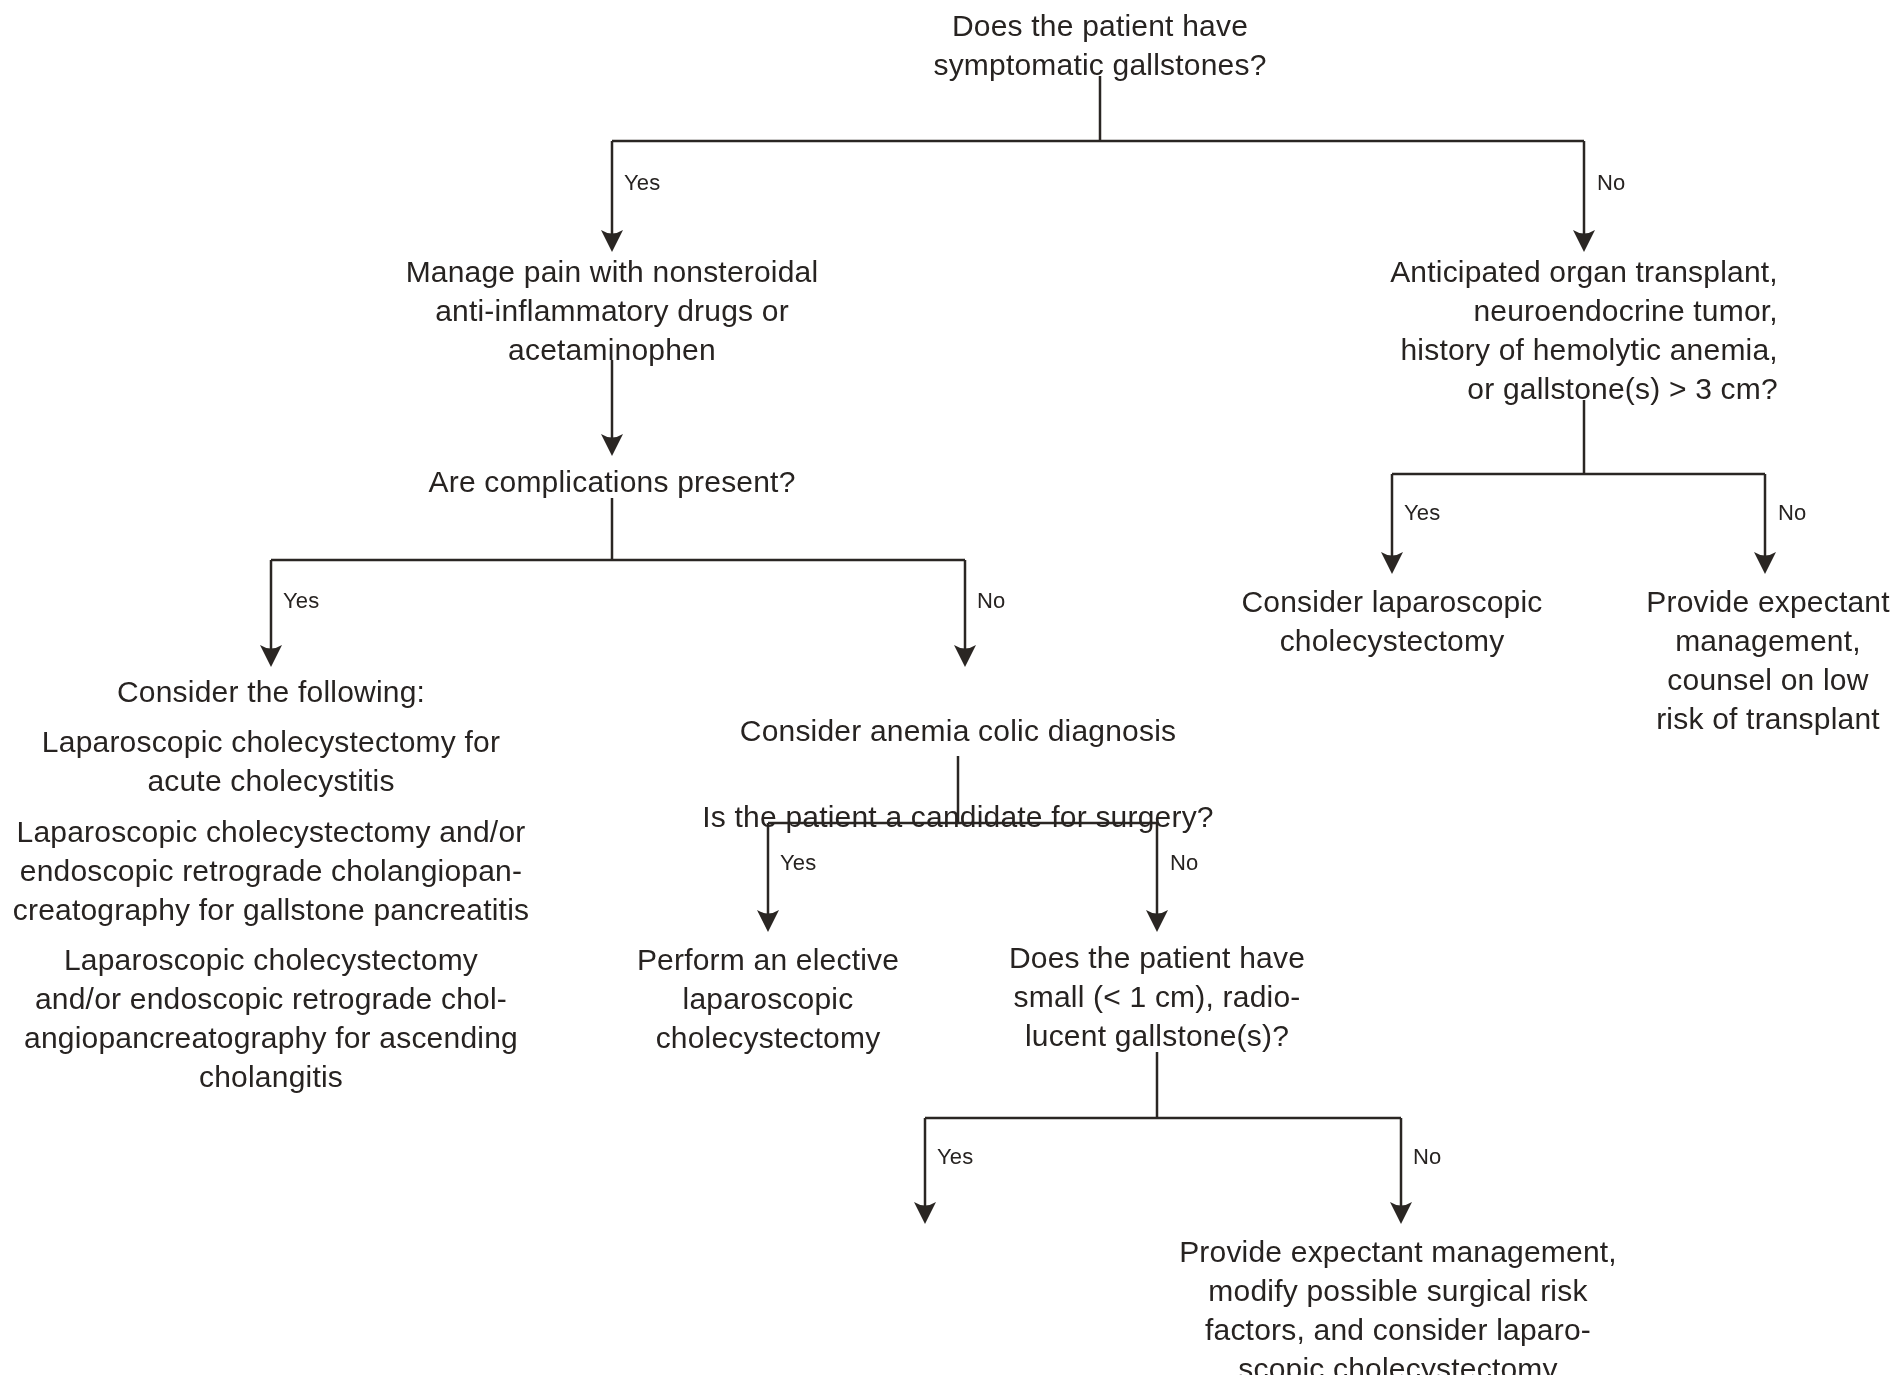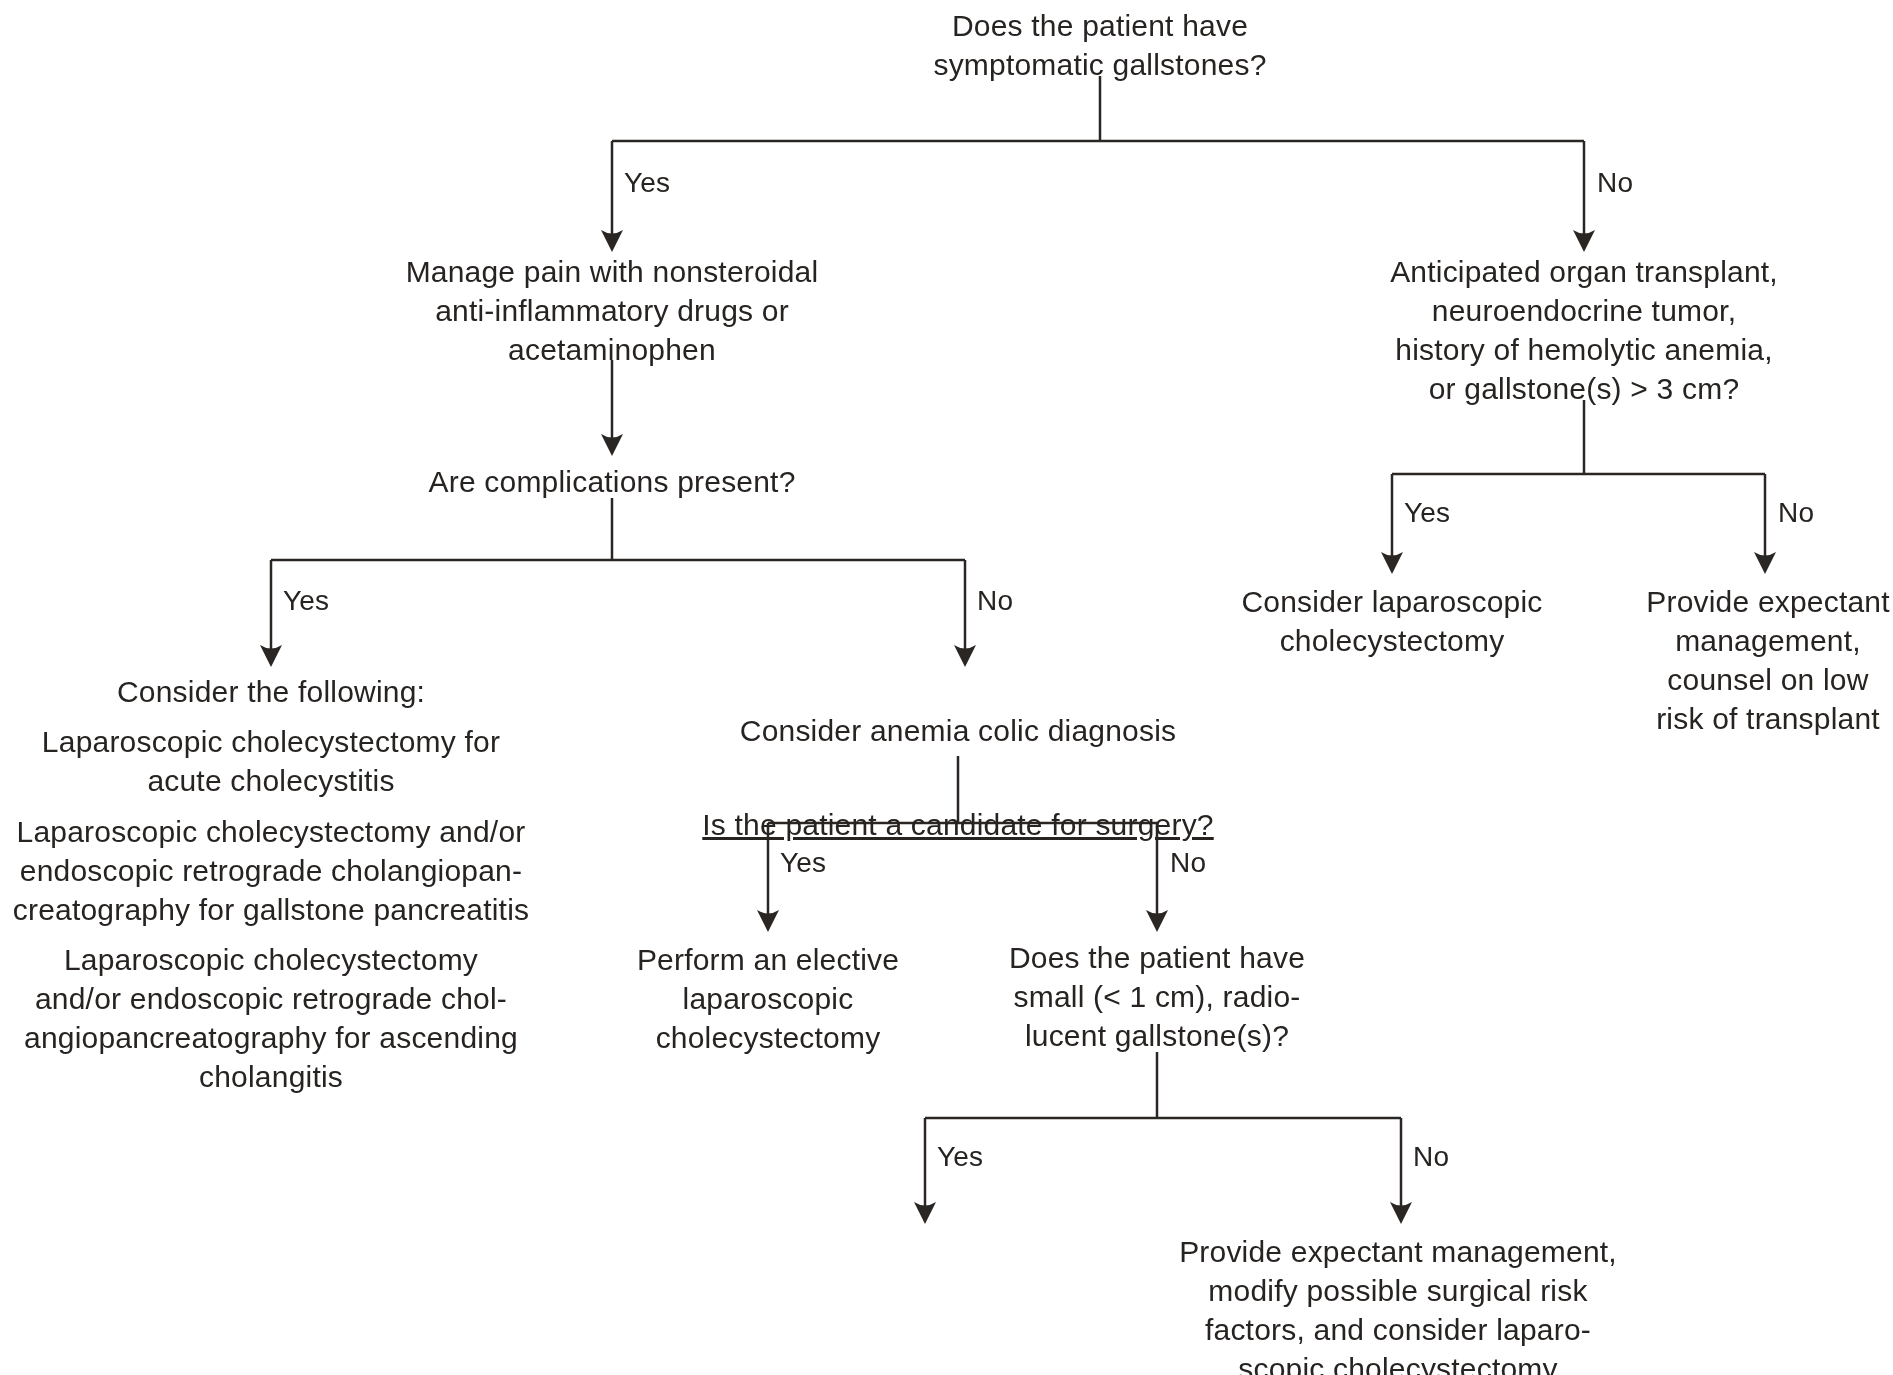--- a/index.html
+++ b/index.html
@@ -29,28 +29,27 @@
     width: max-content;
     max-width: 560px;
     text-align: center;
     font-size: 30px;
     line-height: 39px;
     white-space: pre-line;
     letter-spacing: 0.2px;
   }
   .branch-label {
     position: absolute;
-    font-size: 28px;
+    font-size: 22px;
     line-height: 34px;
     width: max-content;
     letter-spacing: 0.2px;
   }
   .gap-top {
-    margin-top: 16px;
-    text-decoration: underline;
+    margin-top: 8px;
   }
 </style>
 </head>
 <body>
 
 <div id="canvas">
 
   <svg id="connectors" viewBox="0 0 1893 1375" xmlns="http://www.w3.org/2000/svg">
     <g stroke="#2a2623" stroke-width="2.5" fill="none">
 
@@ -140,21 +139,21 @@
 
   <div class="branch-label" style="left:937px; top:1140px;">Yes</div>
   <div class="branch-label" style="left:1413px; top:1140px;">No</div>
 
 
   <div class="node" style="left:1398px; top:1232px;">Provide expectant management,
 modify possible surgical risk
 factors, and consider laparo-
 scopic cholecystectomy</div>
 
-  <div class="node" style="left:1584px; top:252px;">Anticipated organ transplant,
+  <div class="node" style="left:1584px; top:252px;text-align:right;">Anticipated organ transplant,
 neuroendocrine tumor,
 history of hemolytic anemia,
 or gallstone(s) &gt; 3 cm?</div>
 
   <div class="branch-label" style="left:1404px; top:496px;">Yes</div>
   <div class="branch-label" style="left:1778px; top:496px;">No</div>
 
   <div class="node" style="left:1392px; top:582px;">Consider laparoscopic
 cholecystectomy</div>
 

